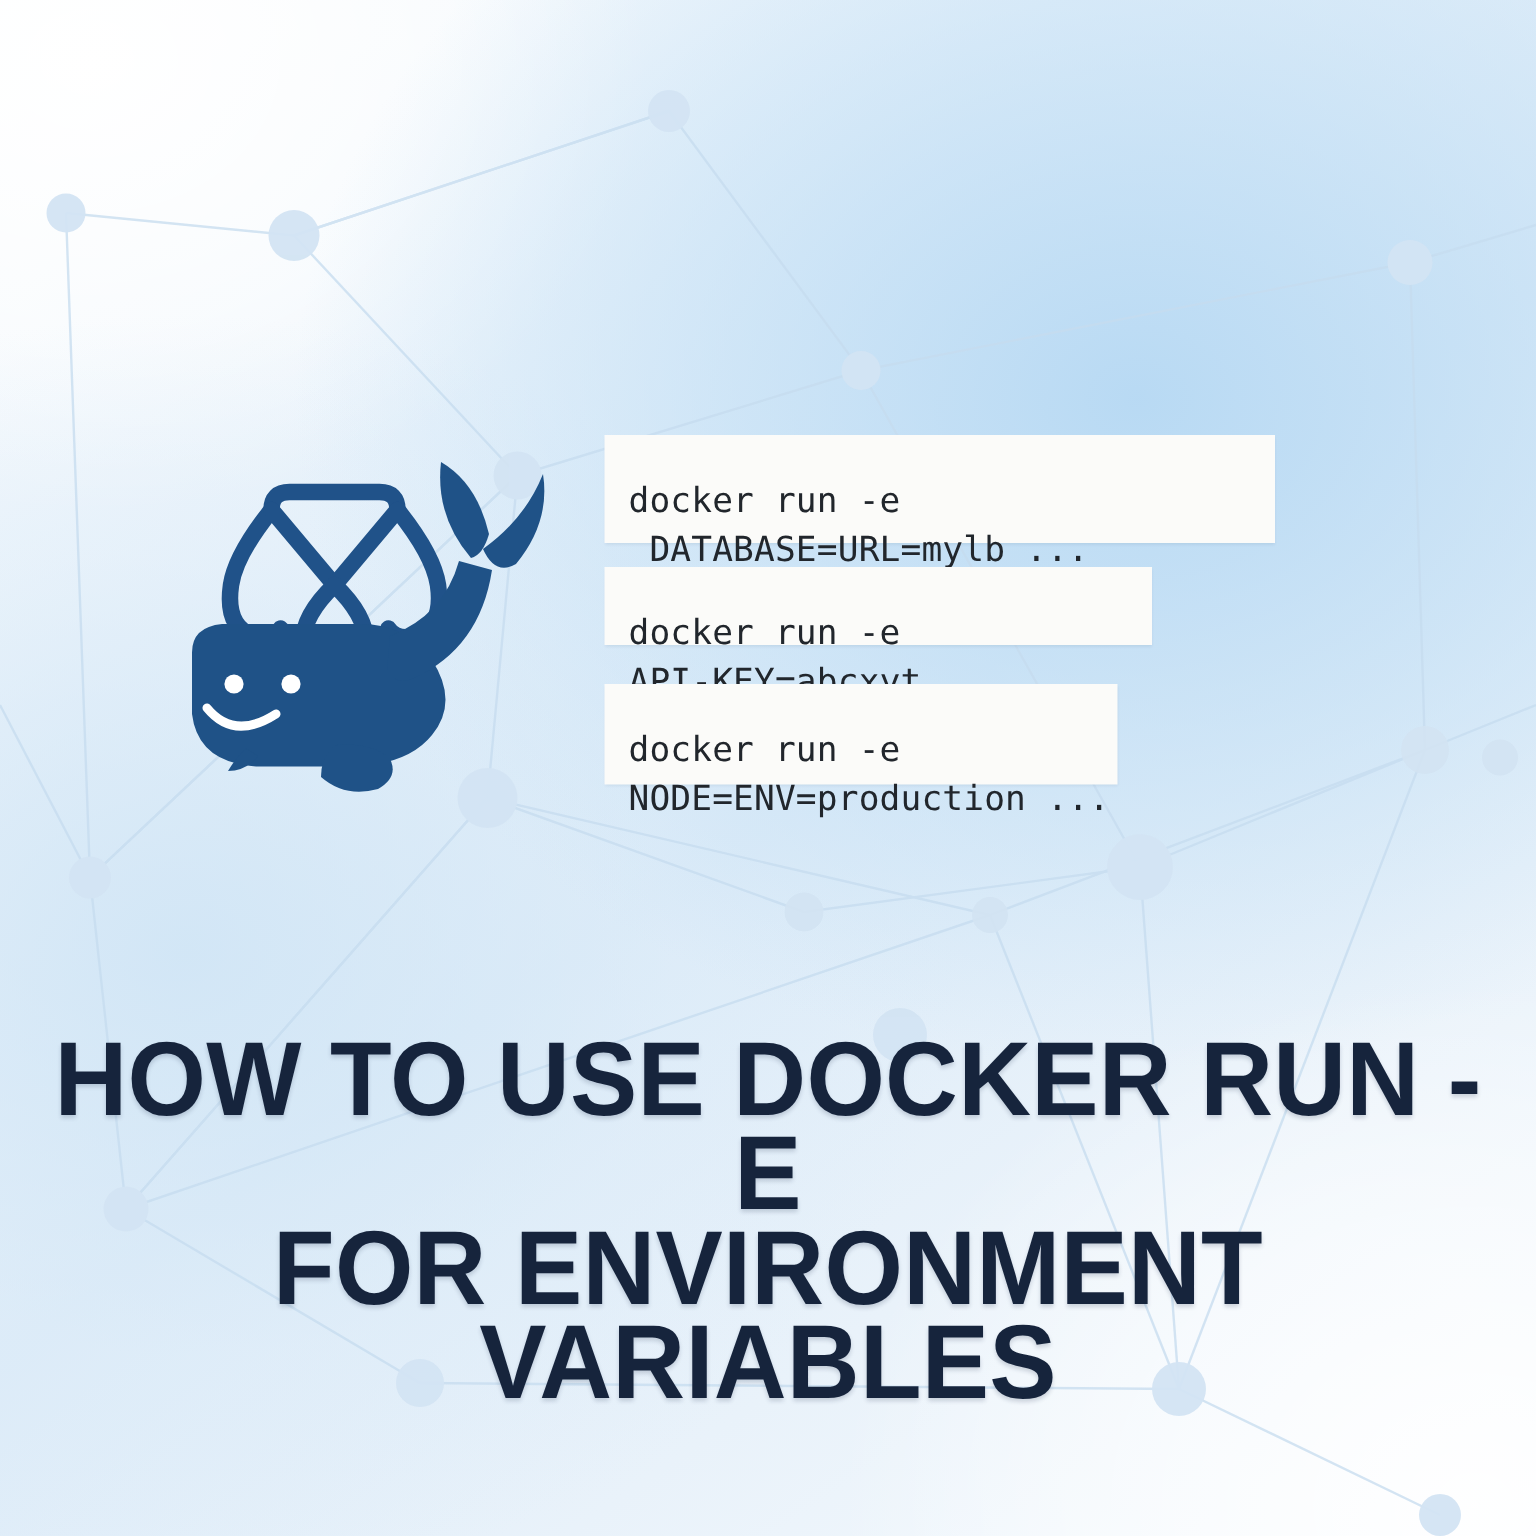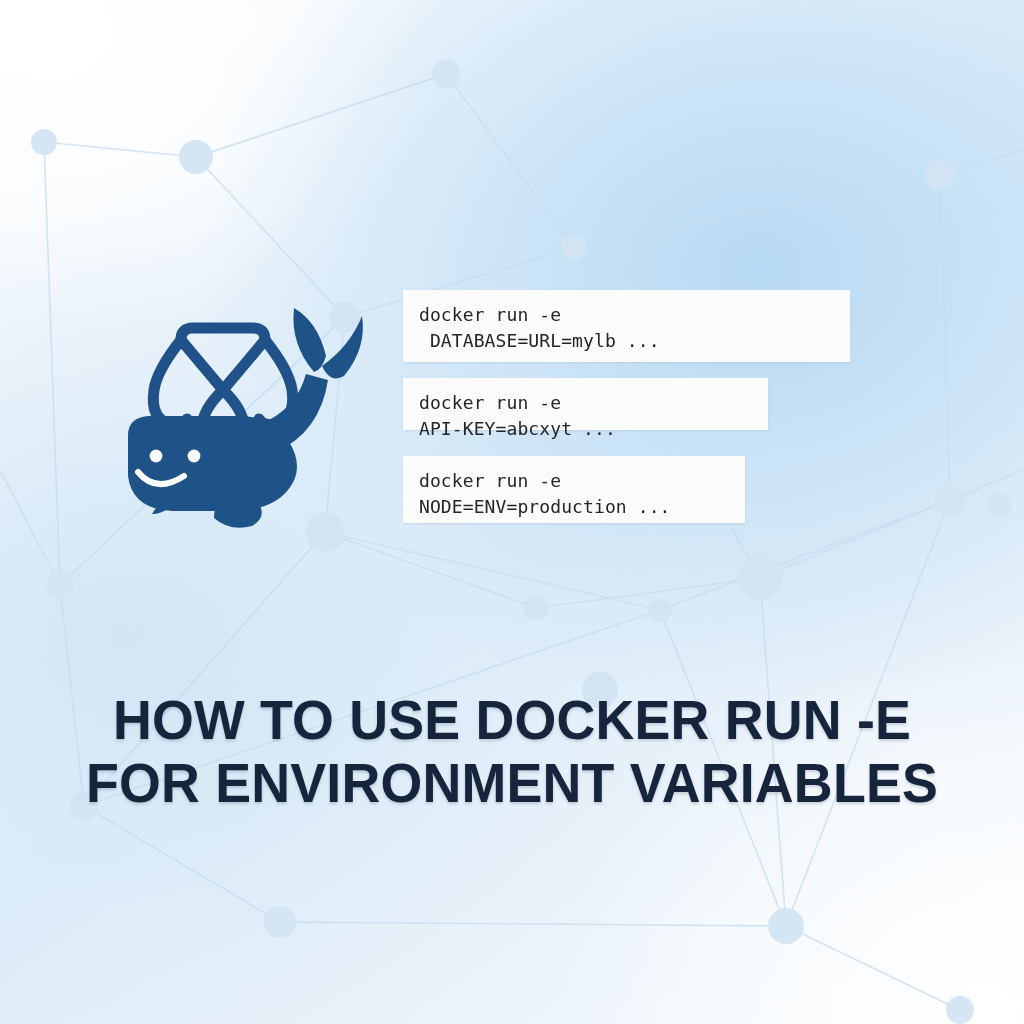--- a/index.html
+++ b/index.html
@@ -38,43 +38,43 @@
     width: 260px;
     height: 235px;
   }
 
   
   .chip {
     position: absolute;
     background: #fbfbf9;
     box-shadow: 0 1px 2px rgba(40,70,110,0.10);
     box-sizing: border-box;
-    padding: 12px 16px 13px 16px;
+    padding: 28px 16px 13px 16px;
     font-family: "DejaVu Sans Mono", "Liberation Mono", monospace;
-    font-size: 18px;
+    font-size: 23px;
     line-height: 1.42;
     color: #21262c;
     letter-spacing: 0.1px;
     white-space: pre;
   }
   .chip-1 { left: 403px; top: 290px; width: 447px; height: 72px; }
   .chip-2 { left: 403px; top: 378px; width: 365px; height: 52px; }
   .chip-3 { left: 403px; top: 456px; width: 342px; height: 67px; }
 
   
   .headline {
     position: absolute;
     left: 0;
     top: 688px;
     width: 1024px;
     text-align: center;
     color: #16243c;
     font-family: "Liberation Sans", sans-serif;
     font-weight: bold;
-    font-size: 56px;
+    font-size: 70px;
     line-height: 63px;
     letter-spacing: 0.2px;
     text-transform: uppercase;
     text-shadow: 0 2px 3px rgba(20,40,70,0.18);
   }
   .headline .ln {
     display: block;
     transform: scaleX(0.96);
     transform-origin: center;
   }

